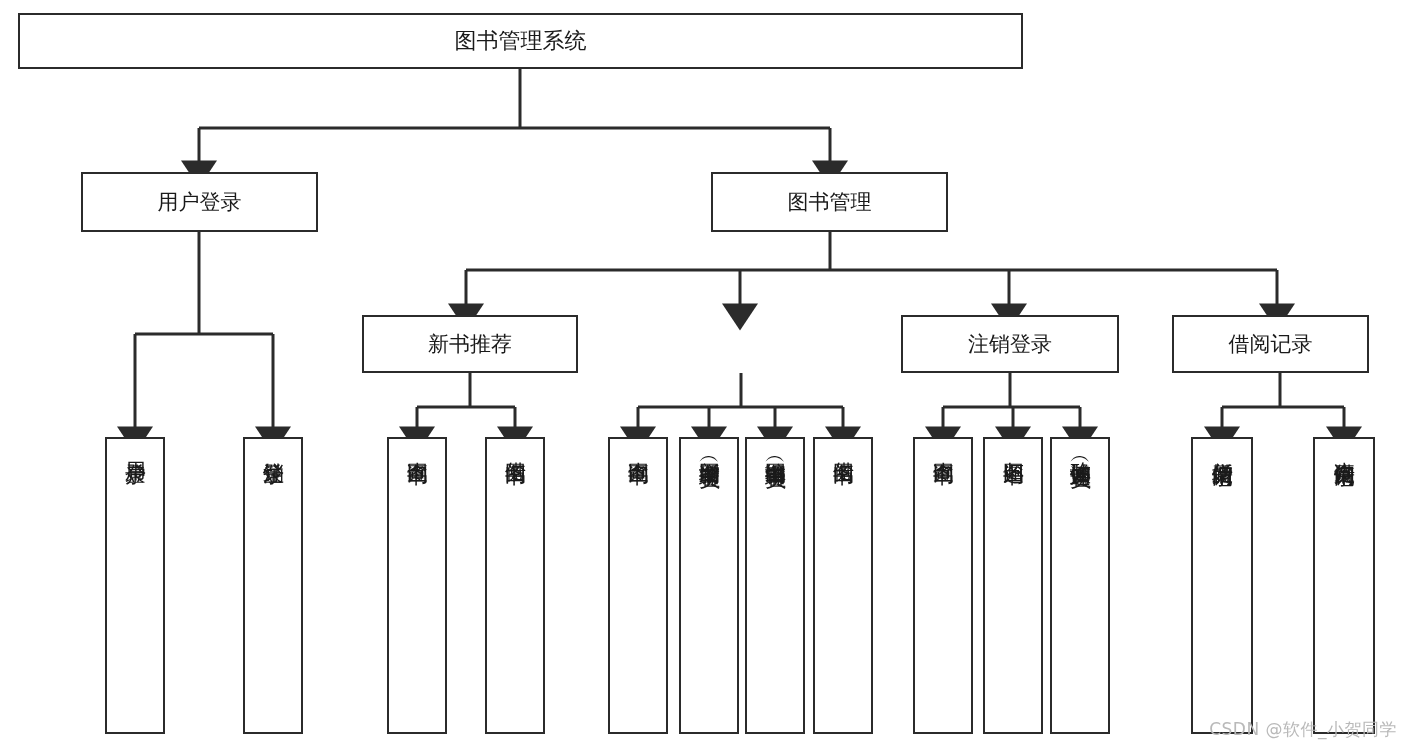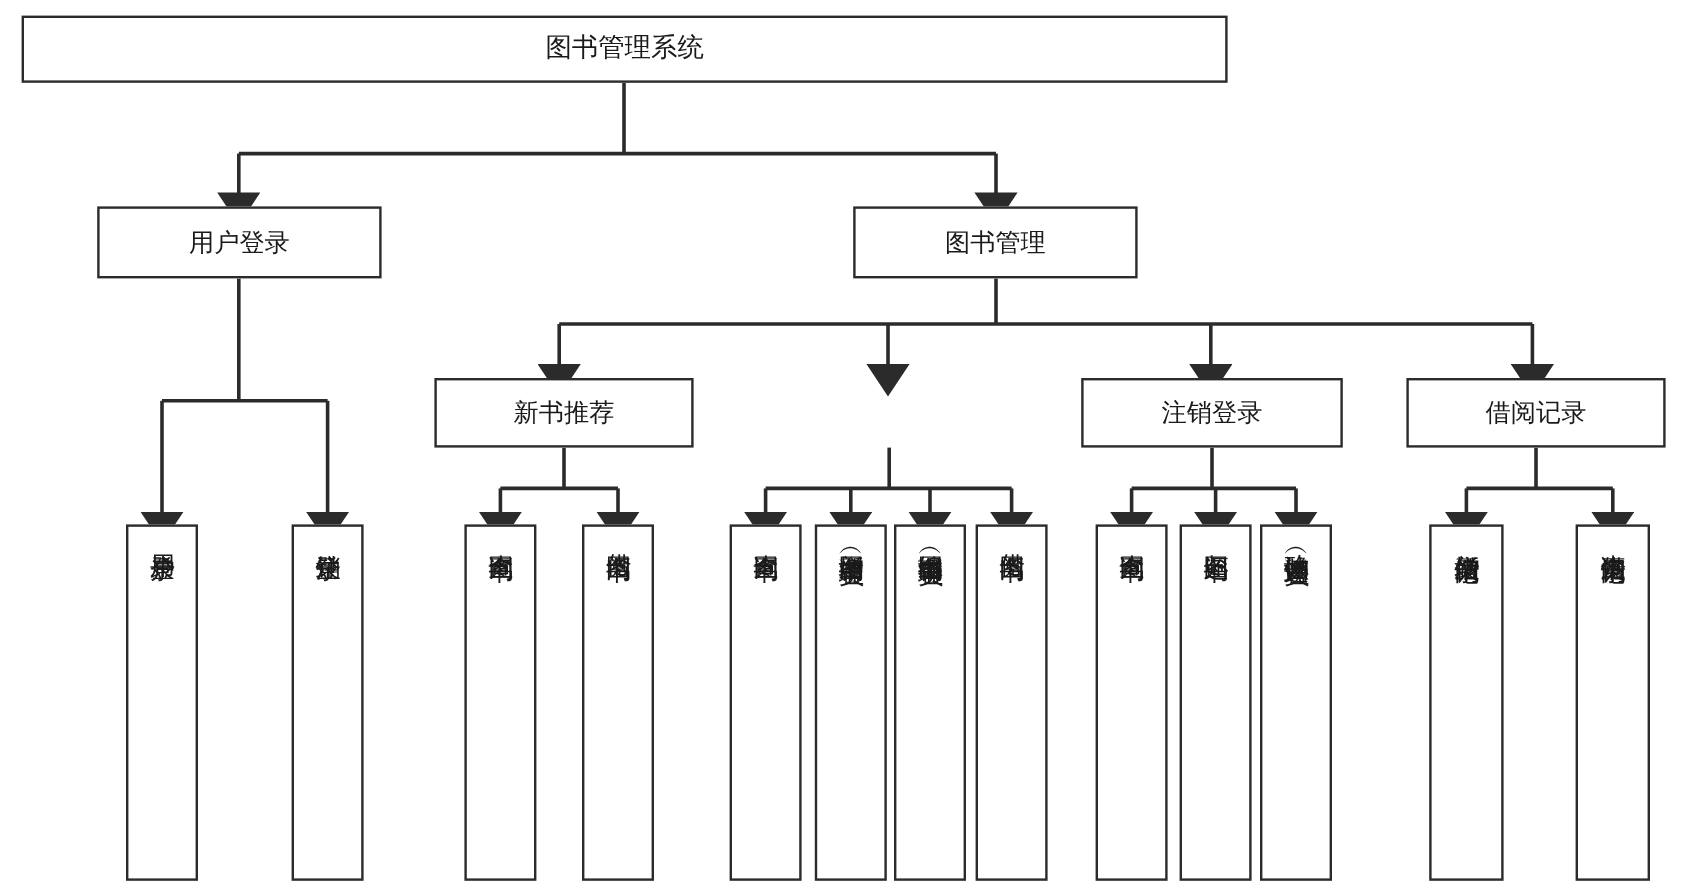--- a/index.html
+++ b/index.html
@@ -149,21 +149,21 @@
 
   <div class="node horiz" style="left:362px; top:315px; width:216px; height:58px;">
     <span class="label">新书推荐</span>
   </div>
 
 
   <div class="node horiz" style="left:901px; top:315px; width:218px; height:58px;">
     <span class="label">注销登录</span>
   </div>
 
-  <div class="node horiz" style="left:1172px; top:315px; width:216px; height:58px;">
+  <div class="node horiz" style="left:1172px; top:315px; width:197px; height:58px;">
     <span class="label">借阅记录</span>
   </div>
 
   <div class="node leaf" style="left:105px; top:437px; width:60px; height:297px;">
     <span class="label">用户登录</span>
   </div>
 
   <div class="node leaf" style="left:243px; top:437px; width:60px; height:297px;">
     <span class="label">注销登录</span>
   </div>
@@ -205,14 +205,15 @@
   </div>
 
   <div class="node leaf" style="left:1191px; top:437px; width:62px; height:297px;">
     <span class="label">新增借阅记录</span>
   </div>
 
   <div class="node leaf" style="left:1313px; top:437px; width:62px; height:297px;">
     <span class="label">查询借阅记录</span>
   </div>
 
+  <div id="watermark">CSDN @软件_小贺同学</div>
 
 </div>
 
 </body></html>

